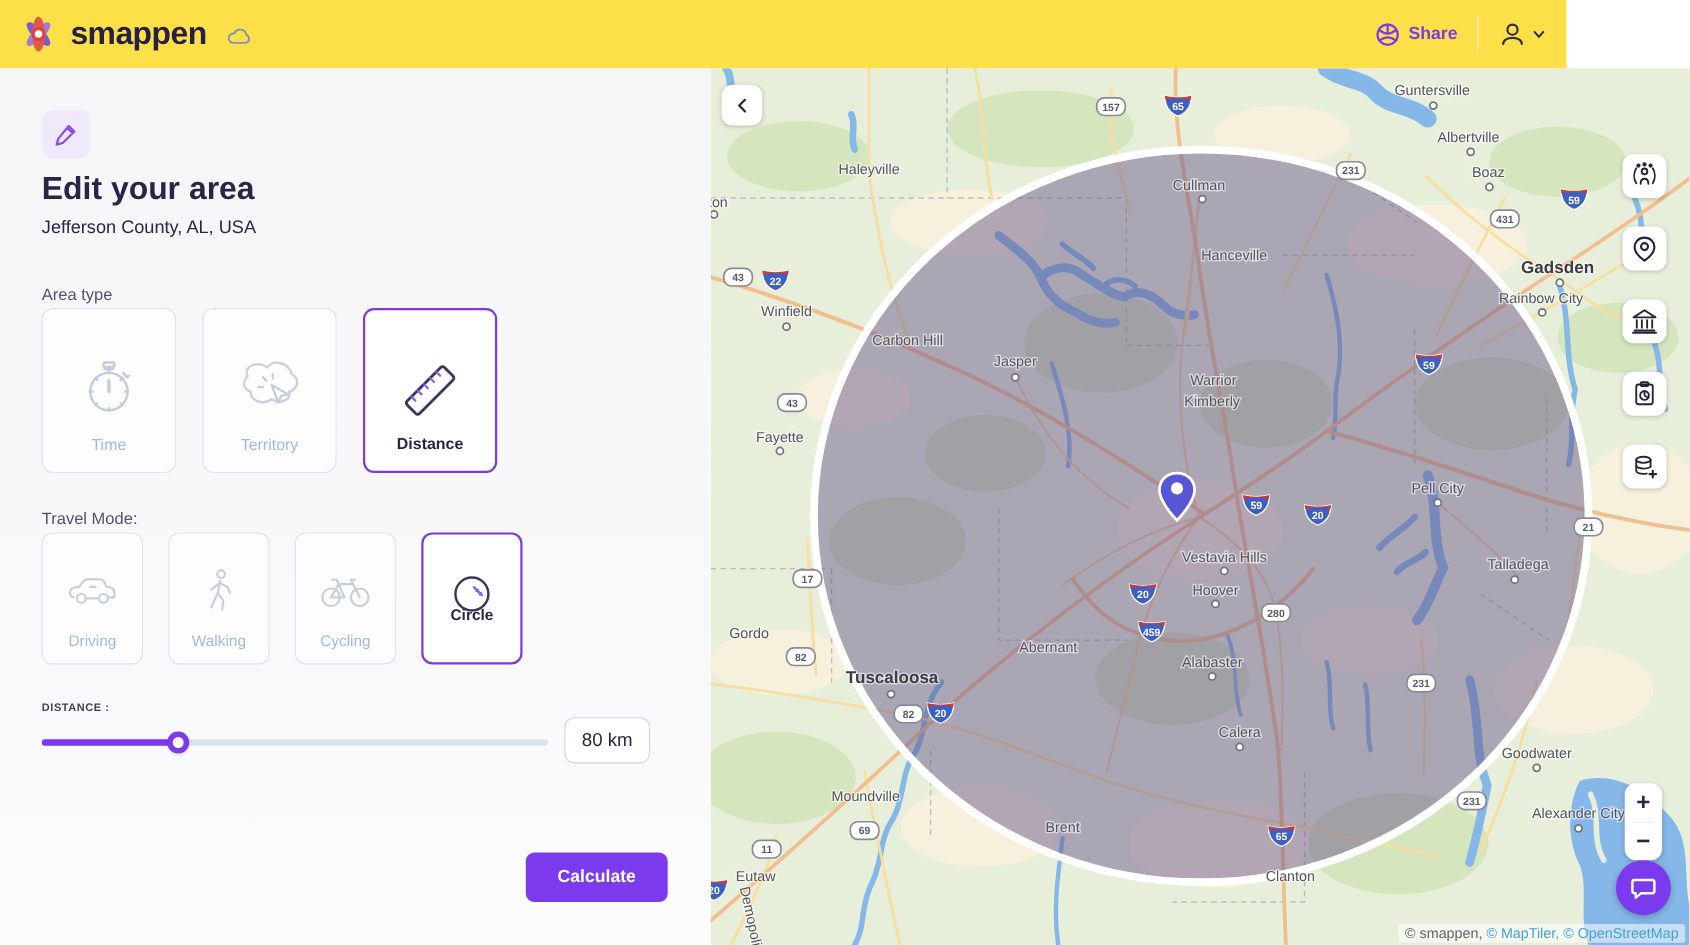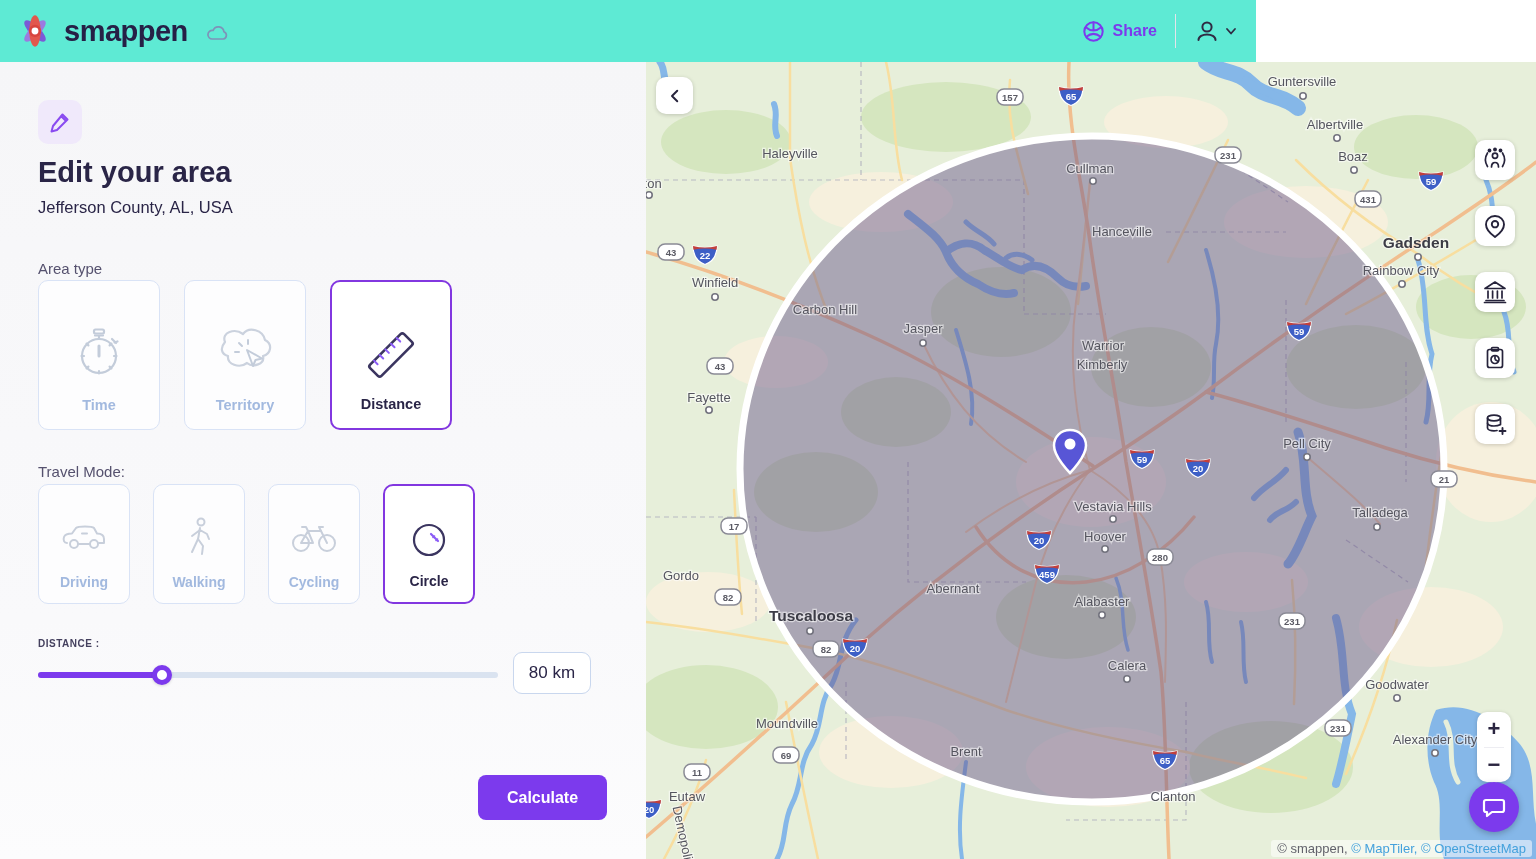--- a/index.html
+++ b/index.html
@@ -1,45 +1,45 @@
 <!DOCTYPE html>
 <html><head>
 <meta charset="utf-8">
 <style>
   * { margin:0; padding:0; box-sizing:border-box; }
   html,body { width:1536px; height:859px; overflow:hidden; font-family:"Liberation Sans", sans-serif; background:#fff; }
 
   
-  .header { position:absolute; left:0; top:0; width:1256px; height:62px; background:#5eead4; z-index:30; display:flex; align-items:center; }
+  .header { position:absolute; left:0; top:0; width:1424px; height:62px; background:#fde047; z-index:30; display:flex; align-items:center; }
   .brand { display:flex; align-items:center; gap:10px; padding-left:16px; }
   .brand-name { font-size:29px; font-weight:800; color:#262046; letter-spacing:-0.5px; }
   .cloud { margin-left:8px; margin-top:4px; }
   .header-right { position:absolute; right:18px; top:0; height:62px; display:flex; align-items:center; gap:18px; }
   .share-btn { display:flex; align-items:center; gap:8px; color:#7C3AED; font-size:16px; font-weight:700; cursor:pointer; }
   .hdr-divider { width:1px; height:34px; background:#E4E4EA; }
   .account { display:flex; align-items:center; gap:4px; cursor:pointer; }
 
   
   .panel { position:absolute; left:0; top:62px; width:646px; height:797px; background:linear-gradient(180deg,#F6F6F8 0%,#F9F9FB 70%,#FCFCFD 100%); z-index:20; }
   .pencil-box { position:absolute; left:38px; top:38px; width:44px; height:44px; border-radius:10px; background:#F0E9FB; display:flex; align-items:center; justify-content:center; }
   .panel-title { position:absolute; left:38px; top:94px; font-size:29px; font-weight:800; color:#2A2547; }
   .panel-subtitle { position:absolute; left:38px; top:136px; font-size:16.5px; font-weight:500; color:#2A2547; }
   .area-type-label { position:absolute; left:38px; top:198px; font-size:15px; color:#55516E; }
   .cards-row { position:absolute; left:38px; top:218px; display:flex; gap:24px; }
   .card { width:122px; height:150px; background:#FDFDFE; border:1px solid #D9E3F6; border-radius:10px; display:flex; flex-direction:column; align-items:center; justify-content:flex-end; padding-bottom:16px; cursor:pointer; position:relative; }
   .card .icon-wrap { position:absolute; top:38px; left:0; right:0; display:flex; justify-content:center; }
-  .card-label { font-size:14.5px; color:#A2B9DF; font-weight:700; }
+  .card-label { font-size:14.5px; color:#A2B9DF; font-weight:400; }
   .card.selected { border:2px solid #8237E0; background:#fff; }
   .card.selected .card-label { color:#2A2547; font-weight:700; }
   .travel-label { position:absolute; left:38px; top:401px; font-size:15px; color:#55516E; }
   .travel-row { position:absolute; left:38px; top:422px; display:flex; gap:23px; }
   .tcard { width:92px; height:120px; background:#FDFDFE; border:1px solid #D9E3F6; border-radius:10px; display:flex; flex-direction:column; align-items:center; justify-content:flex-end; padding-bottom:13px; cursor:pointer; position:relative; }
   .tcard .icon-wrap { position:absolute; top:30px; left:0; right:0; display:flex; justify-content:center; }
   .tcard .card-label { font-size:14px;margin-top:43px; }
-  .tcard.selected { border:2px solid #8237E0; background:#fff; }
+  .tcard.selected { border:2px solid #8237E0; background:#fff;justify-content:center; }
   .tcard.selected .card-label { color:#2A2547; font-weight:700; }
   .distance-label { position:absolute; left:38px; top:576px; font-size:10px; font-weight:700; letter-spacing:0.5px; color:#44405E; }
   .slider { position:absolute; left:38px; top:603px; width:460px; height:20px; cursor:pointer; }
   .slider-track { position:absolute; left:0; top:7px; width:100%; height:6px; border-radius:3px; background:#DAE3F0; }
   .slider-fill { position:absolute; left:0; top:7px; height:6px; border-radius:3px; background:#7C3AED; }
   .slider-handle { position:absolute; top:0; width:20px; height:20px; border-radius:50%; background:#fff; border:5.5px solid #7C3AED; box-shadow:0 1px 3px rgba(0,0,0,.15); cursor:grab; }
   .distance-input { position:absolute; left:513px; top:590px; width:78px; height:42px; border:1px solid #C9D7EE; border-radius:9px; background:#fff; font-size:17px; color:#2A2547; text-align:center; font-family:"Liberation Sans",sans-serif; }
   .calc-btn { position:absolute; left:478px; top:713px; width:129px; height:45px; background:#7C3AED; color:#fff; border:none; border-radius:8px; font-size:16px; font-weight:700; font-family:"Liberation Sans",sans-serif; cursor:pointer; }
 
   

